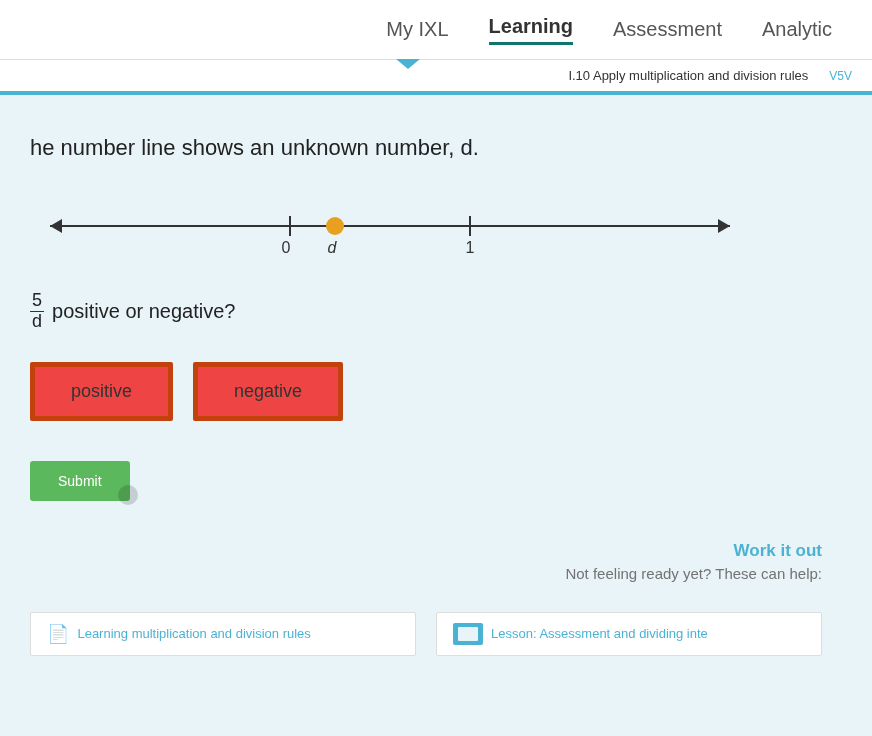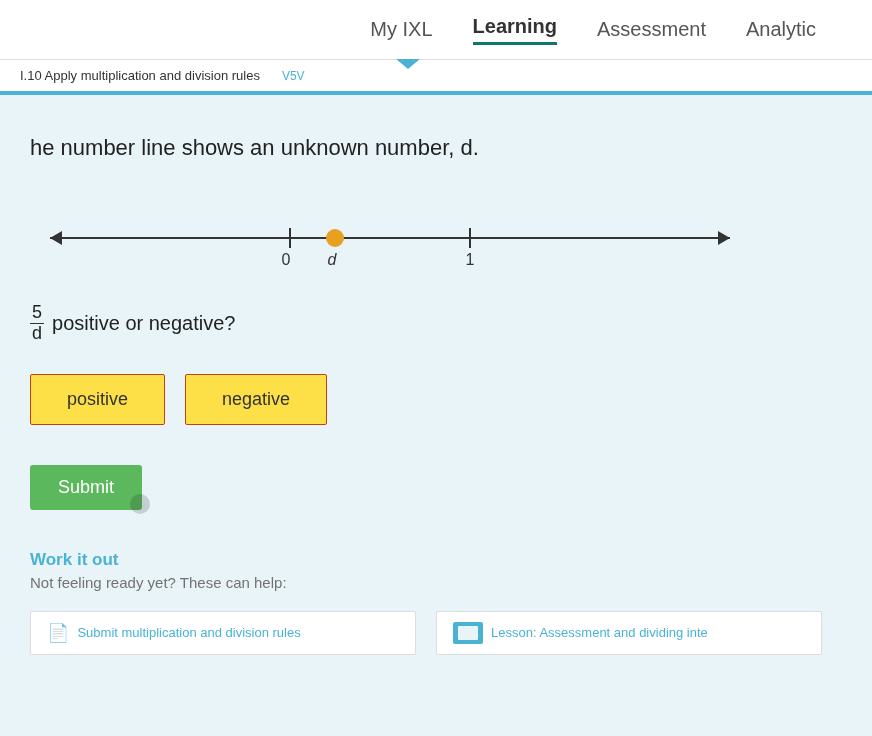--- a/index.html
+++ b/index.html
@@ -11,21 +11,21 @@
       overflow: hidden;
       position: relative;
     }
 
     
     .top-nav {
       background: #fff;
       height: 60px;
       display: flex;
       align-items: center;
-      padding: 0 56px;
+      padding: 0 40px;
       border-bottom: 1px solid #ddd;
       position: relative;
       z-index: 10;
     }
     .top-nav-spacer { flex: 1; }
     .nav-links {
       display: flex;
       align-items: center;
       gap: 40px;
     }
@@ -60,40 +60,41 @@
 
     
     .breadcrumb-bar {
       background: #fff;
       padding: 8px 20px;
       font-size: 13px;
       color: #333;
       border-bottom: 4px solid #4ab3d4;
       display: flex;
       align-items: center;
-      gap: 6px;
+      gap: 15px;
+      justify-content: flex-end;
     }
     .breadcrumb-code {
       color: #4ab3d4;
       font-size: 12px;
-      margin-left: 16px;
+      margin-left: 6px;
     }
 
     
     .main-content {
       background: #e8f4f8;
       padding: 40px 50px 30px 30px;
       min-height: 600px;
     }
 
     
     .question-text {
       font-size: 22px;
       color: #222;
-      margin-bottom: 42px;
+      margin-bottom: 30px;
     }
 
     
     .number-line-container {
       margin: 10px 0 30px 20px;
       position: relative;
       height: 70px;
     }
     .number-line-svg {
       width: 700px;
@@ -120,59 +121,59 @@
     .fraction-num { border-bottom: 1px solid #333; padding: 0 2px; }
     .fraction-den { padding: 0 2px; }
 
     
     .answer-buttons {
       display: flex;
       gap: 20px;
       margin-bottom: 40px;
     }
     .answer-btn {
-      background: #fde047;
-      border: 1px solid #c2410c;
+      background: #ef4444;
+      border: 5px solid #c2410c;
       padding: 14px 36px;
       font-size: 18px;
       color: #333;
       cursor: pointer;
       border-radius: 2px;
       min-width: 130px;
       text-align: center;
     }
 
     
     .submit-btn {
       background: #5cb85c;
       color: #fff;
       border: none;
       padding: 12px 28px;
-      font-size: 18px;
+      font-size: 14px;
       cursor: pointer;
       border-radius: 3px;
       margin-bottom: 40px;
       position: relative;
     }
     .submit-btn::after {
       content: '';
       position: absolute;
       right: -8px;
       bottom: -4px;
       width: 20px;
       height: 20px;
       background: rgba(0,0,0,0.15);
       border-radius: 50%;
       pointer-events: none;
     }
 
     
     .work-it-out {
-      text-align: left;
-      margin-bottom: 20px;
+      text-align: right;
+      margin-bottom: 30px;
     }
     .work-it-out-title {
       color: #4ab3d4;
       font-size: 17px;
       font-weight: 600;
       margin-bottom: 4px;
     }
     .work-it-out-subtitle {
       color: #737373;
       font-size: 15px;
@@ -284,21 +285,21 @@
   
   <div class="work-it-out">
     <div class="work-it-out-title">Work it out</div>
     <div class="work-it-out-subtitle">Not feeling ready yet? These can help:</div>
   </div>
 
   
   <div class="help-resources">
     <div class="help-card">
       <span style="color:#4ab3d4; font-size:18px;">📄</span>
-      <span>Submit multiplication and division rules</span>
+      <span>Learning multiplication and division rules</span>
     </div>
     <div class="help-card">
       <div class="help-card-icon">
         <div class="help-card-icon-inner"></div>
       </div>
       <span>Lesson: Assessment and dividing inte</span>
     </div>
   </div>
 
 </div>

